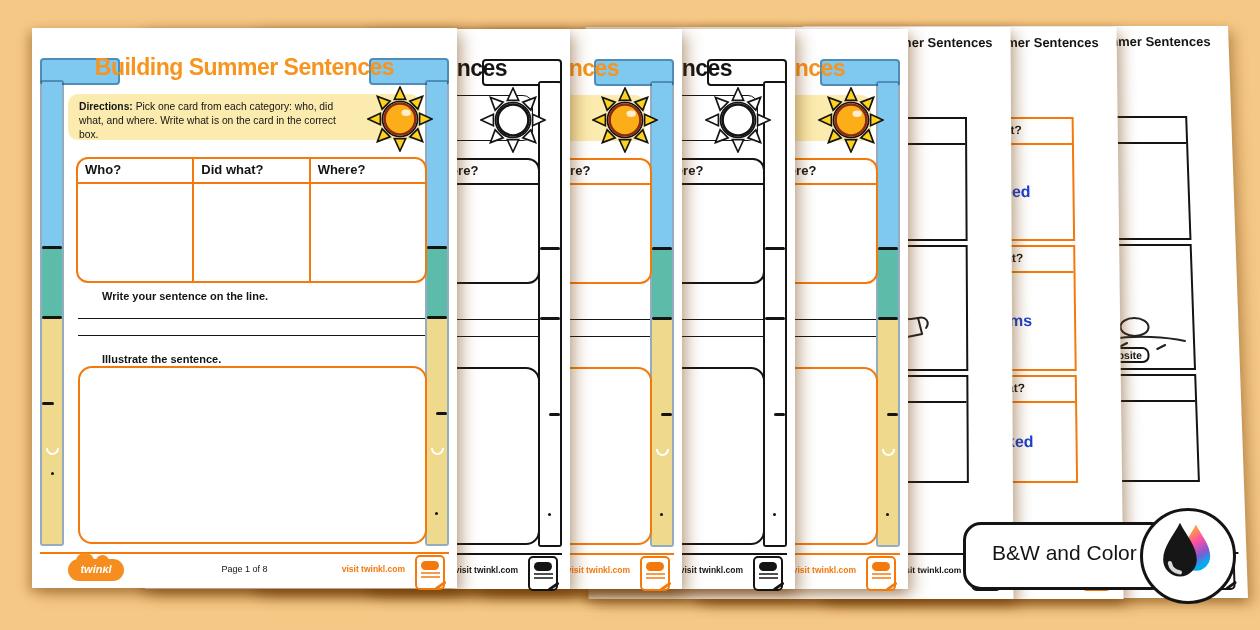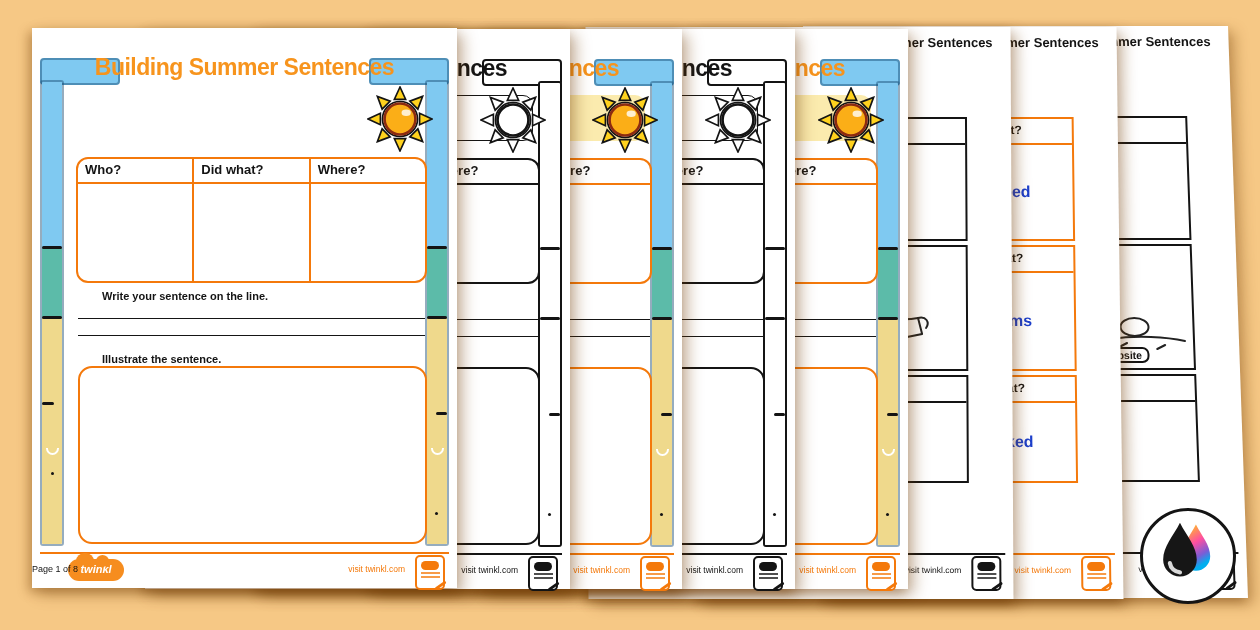--- a/index.html
+++ b/index.html
@@ -45,22 +45,22 @@
   .tc{flex:1;padding:3px 0 0 7px;font-size:13px;font-weight:bold;color:#141414;}
   .tc+.tc{border-left:2.4px solid var(--accent);}
   .lbl{left:46px;font-size:11px;font-weight:700;color:#141414;margin-left:24px;}
   .sline{left:46px;right:32px;border-top:1.6px solid #151515;}
   .illbox{left:46px;right:30px;top:338px;height:178px;border:2.6px solid var(--accent);border-radius:14px;}
   .footrule{left:8px;right:8px;border-top:2.4px solid var(--accent);top:524px;}
   .cloudlogo{left:12px;top:531px;width:56px;height:22px;background:var(--logo);border-radius:11px;margin-left:24px;}
   .cloudlogo::before{content:"";position:absolute;left:8px;top:-6px;width:18px;height:16px;background:var(--logo);border-radius:50%;}
   .cloudlogo::after{content:"";position:absolute;left:28px;top:-4px;width:13px;height:12px;background:var(--logo);border-radius:50%;}
   .cloudlogo span{position:absolute;left:0;right:0;top:4px;text-align:center;color:#fff;font-size:11px;font-weight:bold;font-style:italic;}
-  .pagenum{left:0;right:0;top:536px;font-size:9px;color:#141414;}
-  .visit{right:52px;top:536px;font-size:8.5px;font-weight:normal;color:var(--accent);}
+  .pagenum{left:0;right:0;top:536px;text-align:center;font-size:9px;color:#141414;}
+  .visit{right:52px;top:536px;font-size:8.5px;font-weight:bold;color:var(--accent);}
   .minibadge{right:12px;top:527px;width:30px;height:35px;border:2px solid var(--accent);border-radius:5px;background:#fff;}
   .minibadge .mb-cloud{margin:4px auto 2px;width:18px;height:9px;background:var(--accent);border-radius:5px;}
   .minibadge .mb-line{margin:2px auto 0;width:19px;height:2px;background:var(--accent);opacity:.75;}
   .minibadge .mb-pencil{position:absolute;right:-4px;bottom:1px;width:13px;height:3px;background:var(--accent);transform:rotate(-35deg);border-radius:2px;}
 
   
   .cp-header{top:8px;right:18px;font-size:13px;font-weight:bold;color:#141414;white-space:nowrap;}
   .csec{right:44px;width:192px;border:2.6px solid var(--accent);background:#fff;}
   .csec .chead{position:relative;height:26px;border-bottom:2.6px solid var(--accent);}
   .csec .q{position:absolute;top:4px;font-size:12px;font-weight:bold;color:#141414;white-space:nowrap;}
@@ -102,20 +102,23 @@
         </div>
         <div class="band-sand"></div>
       <div class="dash" style="top:164px"></div>
         <div class="dash" style="top:234px"></div>
       <div class="dash" style="top:330px;width:55%;left:auto;right:0"></div>
         <div class="dot" style="top:430px;left:8px"></div>
     </div>
 
     <div class="abs ws-title">Building Summer Sentences</div>
 
+    <div class="abs dirbox">
+      <div class="dirtext"><b>Directions:</b><span> Pick one card from each category: who, did what, and where. Write what is on the card in the correct box.</span></div>
+    </div>
 
     <svg class="abs sun" viewBox="0 0 64 64">
       <g>
         <polygon points="32,1 26.5,13 37.5,13" fill="var(--sun-ray)" stroke="#141414" stroke-width="1.6"></polygon>
         <polygon points="32,1 26.5,13 37.5,13" fill="var(--sun-ray)" stroke="#141414" stroke-width="1.6" transform="rotate(45 32 32)"></polygon>
         <polygon points="32,1 26.5,13 37.5,13" fill="var(--sun-ray)" stroke="#141414" stroke-width="1.6" transform="rotate(90 32 32)"></polygon>
         <polygon points="32,1 26.5,13 37.5,13" fill="var(--sun-ray)" stroke="#141414" stroke-width="1.6" transform="rotate(135 32 32)"></polygon>
         <polygon points="32,1 26.5,13 37.5,13" fill="var(--sun-ray)" stroke="#141414" stroke-width="1.6" transform="rotate(180 32 32)"></polygon>
         <polygon points="32,1 26.5,13 37.5,13" fill="var(--sun-ray)" stroke="#141414" stroke-width="1.6" transform="rotate(225 32 32)"></polygon>
         <polygon points="32,1 26.5,13 37.5,13" fill="var(--sun-ray)" stroke="#141414" stroke-width="1.6" transform="rotate(270 32 32)"></polygon>
@@ -592,20 +595,23 @@
     <div class="abs footrule" style="top:526px"></div>
     <div class="abs visit" style="top:538px">visit twinkl.com</div>
     <div class="minibadge abs" style="top:529px">
       <div class="mb-cloud"></div>
         <div class="mb-line"></div>
         <div class="mb-line"></div>
         <div class="mb-pencil"></div>
     </div>
   </div>
 
+  <div class="pill">
+    <span class="pill-label">B&amp;W and Color</span>
+  </div>
   <div class="pill-circle">
     <svg width="84" height="84" viewBox="0 0 100 100" style="position:absolute;left:0;top:0;">
       <defs>
         <linearGradient id="cmyk" x1="0" y1="0" x2="0.4" y2="1">
           <stop offset="0" stop-color="#FFDE00"></stop>
           <stop offset="0.5" stop-color="#FF4FA0"></stop>
           <stop offset="0.8" stop-color="#7B5CD6"></stop>
           <stop offset="1" stop-color="#00AEEF"></stop>
         </linearGradient>
       </defs>

